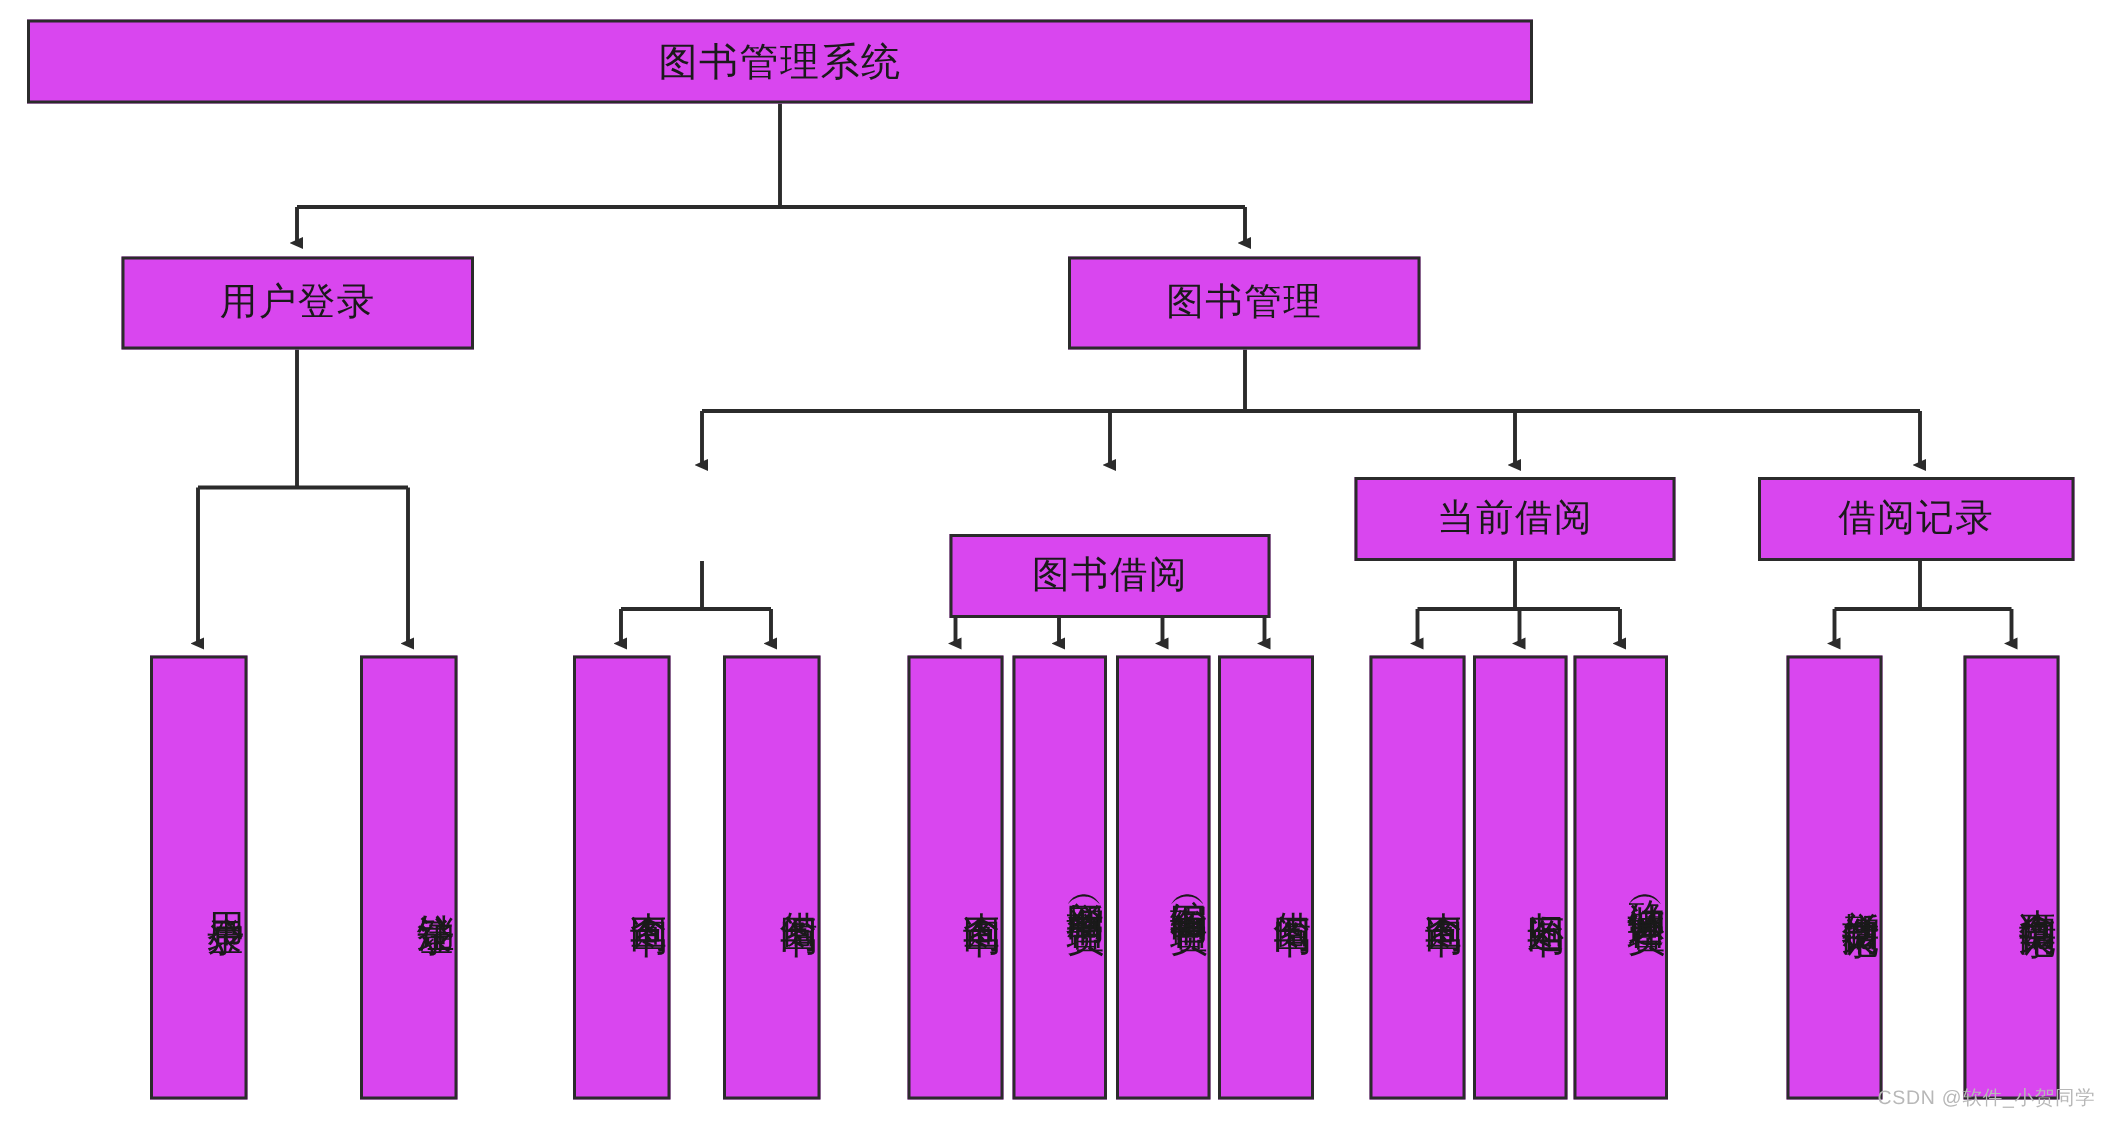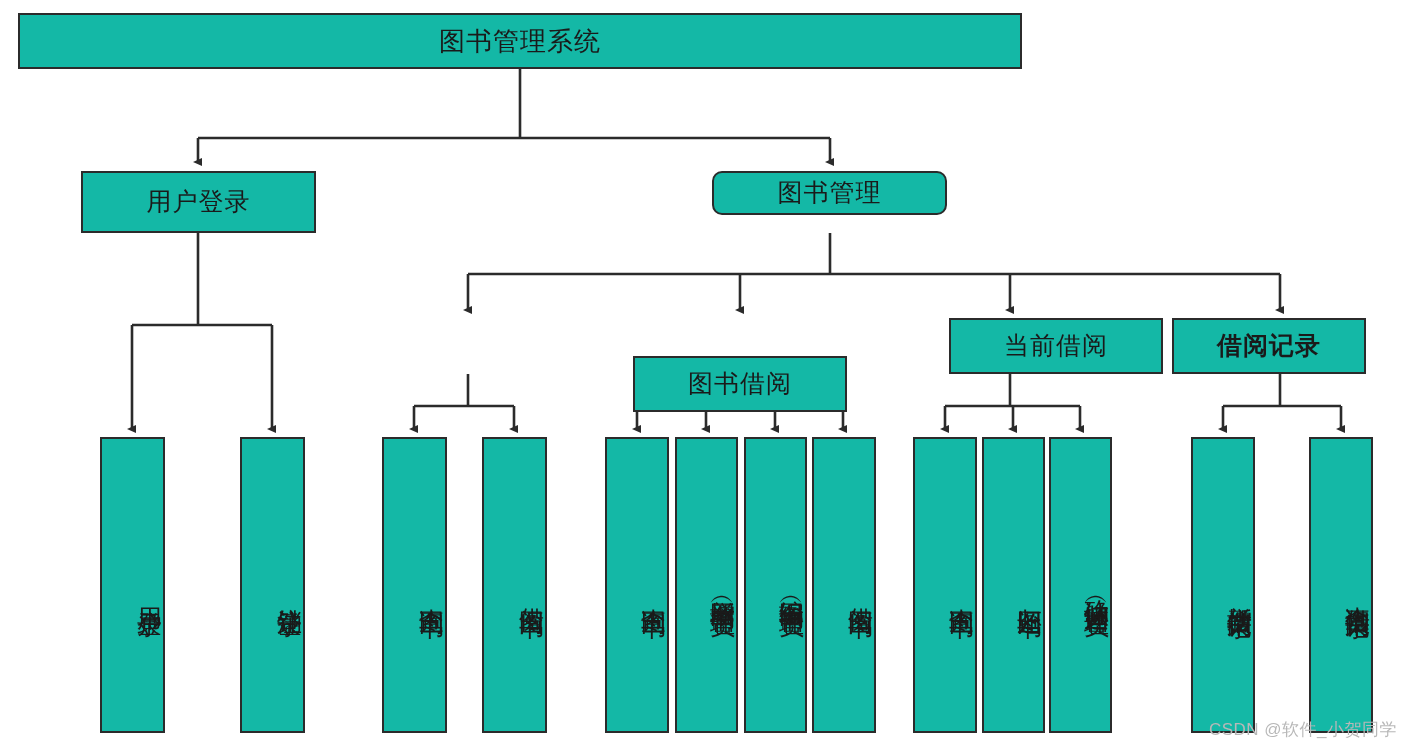--- a/index.html
+++ b/index.html
@@ -22,21 +22,21 @@
     left: 0;
     top: 0;
     width: 1405px;
     height: 747px;
     pointer-events: none;
   }
   .node {
     position: absolute;
     box-sizing: border-box;
     border: 2px solid #2b2b2b;
-    background: #14b8a6;
+    background: #d946ef;
     display: flex;
     align-items: center;
     justify-content: center;
     color: #1a1a1a;
   }
   .node-h {
     font-size: 25px;
     letter-spacing: 1px;
     line-height: 1.1;
   }
@@ -54,21 +54,21 @@
     letter-spacing: 2px;
   }
   .node-v.tall {
     align-items: flex-start;
     padding-top: 8px;
   }
   .watermark {
     position: absolute;
     right: 8px;
     bottom: 6px;
-    font-size: 17px;
+    font-size: 13px;
     color: #b8b8b8;
     letter-spacing: 0.5px;
     white-space: nowrap;
     margin-left: 17px;
   }
 </style>
 </head>
 <body>
 
 <div id="canvas">
@@ -119,25 +119,25 @@
       <path d="M1280,374 L1280,406"></path>
       <path d="M1223,406 L1341,406"></path>
       <path d="M1223,406 L1223,429" marker-end="url(#arrow)"></path>
       <path d="M1341,406 L1341,429" marker-end="url(#arrow)"></path>
     </g>
   </svg>
 
   <div class="node node-h node-root" style="left:18px; top:13px; width:1004px; height:56px;">图书管理系统</div>
 
   <div class="node node-h" style="left:81px; top:171px; width:235px; height:62px;">用户登录</div>
-  <div class="node node-h" style="left:712px; top:171px; width:235px; height:44px;border-radius:10px;">图书管理</div>
+  <div class="node node-h" style="left:712px; top:171px; width:235px; height:62px;">图书管理</div>
 
   <div class="node node-h" style="left:633px; top:318px; width:214px; height:56px;margin-top:38px;">图书借阅</div>
-  <div class="node node-h" style="left:949px; top:318px; width:214px; height:56px;">当前借阅</div>
-  <div class="node node-h" style="left:1172px; top:318px; width:194px; height:56px;font-weight:bold;">借阅记录</div>
+  <div class="node node-h" style="left:903px; top:318px; width:214px; height:56px;">当前借阅</div>
+  <div class="node node-h" style="left:1172px; top:318px; width:211px; height:56px;">借阅记录</div>
 
   <div class="node node-v" style="left:100px; top:437px; width:65px; height:296px;">用户登录</div>
   <div class="node node-v" style="left:240px; top:437px; width:65px; height:296px;">注销登录</div>
 
   <div class="node node-v" style="left:382px; top:437px; width:65px; height:296px;">查询图书</div>
   <div class="node node-v" style="left:482px; top:437px; width:65px; height:296px;">借阅图书</div>
 
   <div class="node node-v" style="left:605px; top:437px; width:64px; height:296px;">查询图书</div>
   <div class="node node-v tall" style="left:675px; top:437px; width:63px; height:296px;">新增图书（管理员）</div>
   <div class="node node-v tall" style="left:744px; top:437px; width:63px; height:296px;">编辑图书（管理员）</div>

